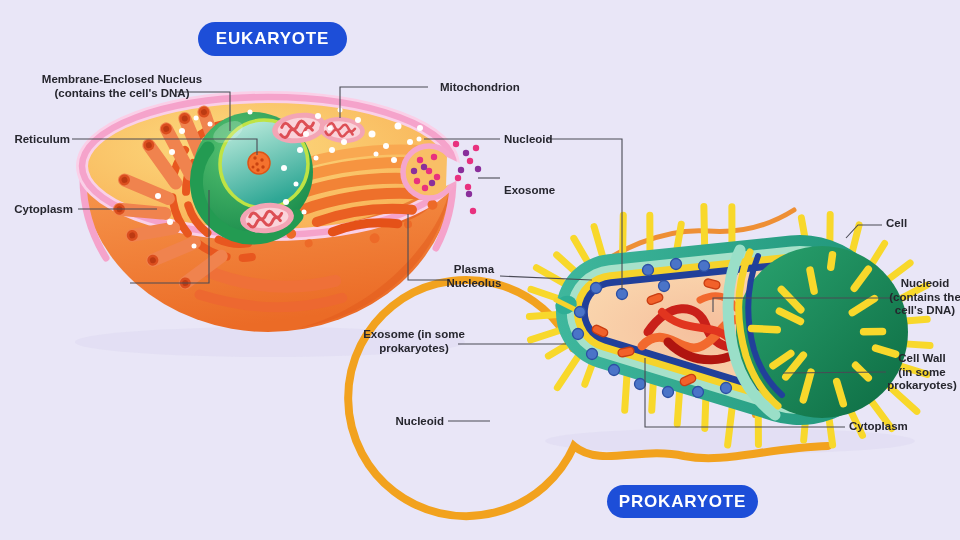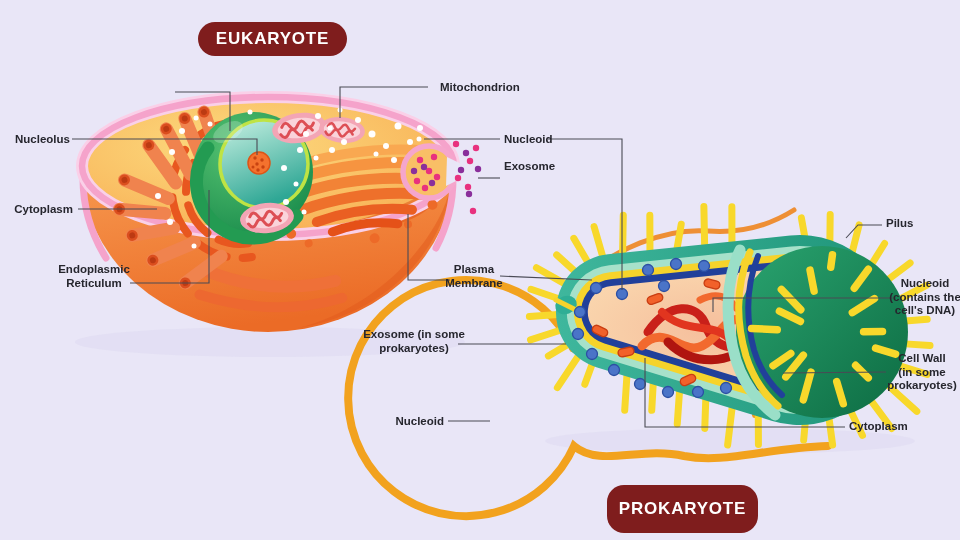--- a/index.html
+++ b/index.html
@@ -3,21 +3,21 @@
 <meta charset="utf-8">
 <style>
   html,body{margin:0;padding:0;}
   .stage{position:relative;width:960px;height:540px;background:#E9E6F7;overflow:hidden;
          font-family:"Liberation Sans",sans-serif;}
   .stage svg{position:absolute;left:0;top:0;}
   .lbl{position:absolute;font:600 11.5px/13.5px "Liberation Sans",sans-serif;color:#26262E;
        white-space:pre-line;}
   .lbl.center{text-align:center;} .lbl.right{text-align:right;}
   .pill{position:absolute;display:flex;align-items:center;justify-content:center;
-        background:#7f1d1d;color:#FFFFFF;font:800 17px "Liberation Sans",sans-serif;
+        background:#1d4ed8;color:#FFFFFF;font:800 17px "Liberation Sans",sans-serif;
         letter-spacing:.8px;border-radius:17px;text-align:center;}
 </style>
 </head>
 <body>
 
 <div class="stage">
 
 <svg width="960" height="540" viewBox="0 0 960 540">
   <defs>
     <radialGradient id="gradFace" cx="40%" cy="35%" r="80%">
@@ -359,35 +359,35 @@
     <polyline points="458,344 566,344"></polyline>
     <polyline points="448,421 490,421"></polyline>
     <polyline points="882,225 858,225 846,238"></polyline>
     <polyline points="893,298 713,298 713,312"></polyline>
     <polyline points="886,372 783,373"></polyline>
     <polyline points="845,427 645,427 645,358"></polyline>
   </g>
 </svg>
 
 <div class="pill" style="left:198px;top:22px;width:149px;height:34px;">EUKARYOTE</div>
-<div class="pill" style="left:607px;top:485px;width:151px;height:48px;">PROKARYOTE</div>
-
+<div class="pill" style="left:607px;top:485px;width:151px;height:33px;">PROKARYOTE</div>
+
+<div class="lbl center" style="left:27px;top:73px;width:190px;">Membrane-Enclosed Nucleus
+(contains the cell's DNA)</div>
 <div class="lbl" style="left:440px;top:81px;">Mitochondrion</div>
-<div class="lbl right" style="left:0;top:133px;width:70px;">Nucleolus</div>
+<div class="lbl right" style="left:0;top:133px;width:70px;">Reticulum</div>
 <div class="lbl" style="left:504px;top:133px;">Nucleoid</div>
-<div class="lbl" style="left:504px;top:160px;">Exosome</div>
+<div class="lbl" style="left:504px;top:184px;">Exosome</div>
 <div class="lbl right" style="left:0;top:203px;width:73px;">Cytoplasm</div>
-<div class="lbl center" style="left:34px;top:263px;width:120px;">Endoplasmic
-Reticulum</div>
 <div class="lbl center" style="left:414px;top:263px;width:120px;">Plasma
-Membrane</div>
+Nucleolus</div>
 <div class="lbl center" style="left:334px;top:328px;width:160px;">Exosome (in some
 prokaryotes)</div>
 <div class="lbl right" style="left:364px;top:415px;width:80px;">Nucleoid</div>
-<div class="lbl" style="left:886px;top:217px;">Pilus</div>
+<div class="lbl" style="left:886px;top:217px;">Cell</div>
 <div class="lbl center" style="left:879px;top:277px;width:92px;">Nucleoid
 (contains the
 cell's DNA)</div>
 <div class="lbl center" style="left:876px;top:352px;width:92px;">Cell Wall
 (in some
 prokaryotes)</div>
 <div class="lbl" style="left:849px;top:420px;">Cytoplasm</div>
 </div>
 
 </body></html>

